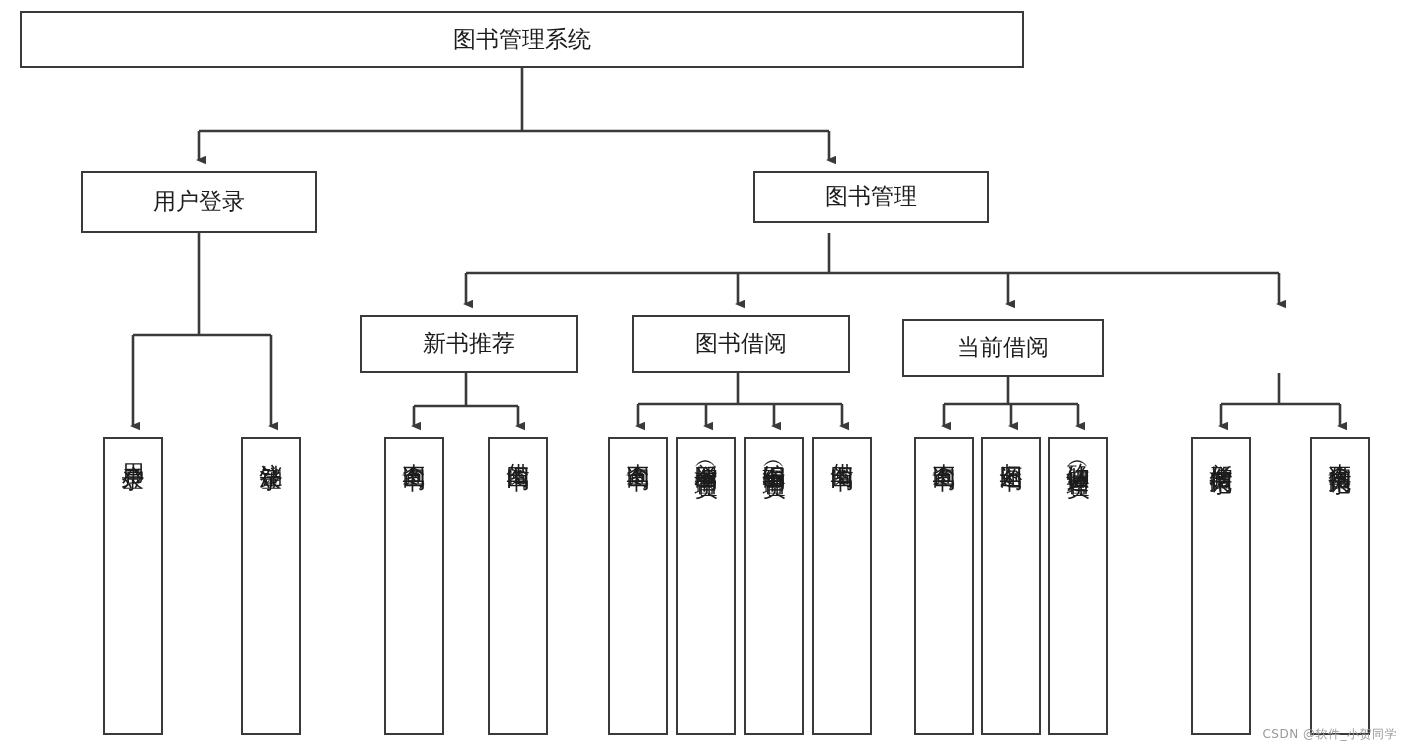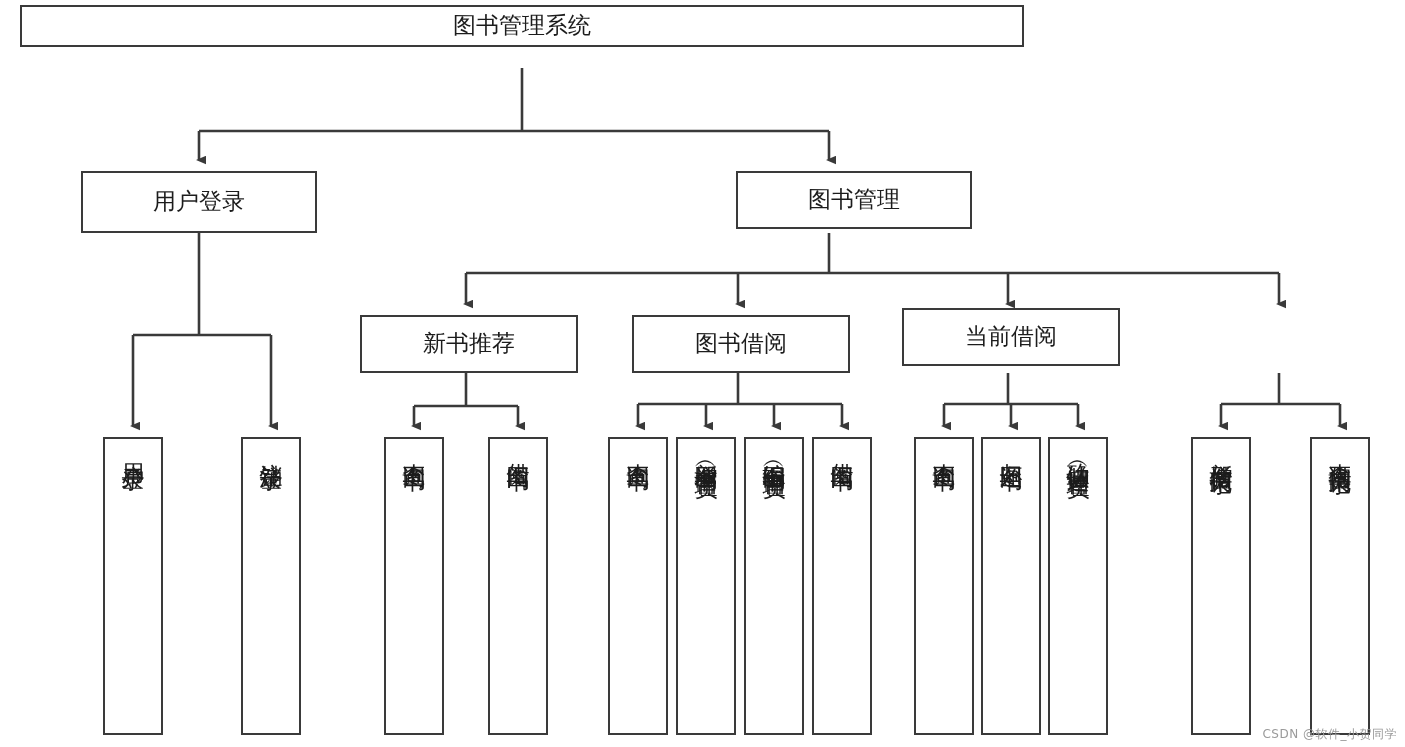--- a/index.html
+++ b/index.html
@@ -118,38 +118,38 @@
       <path d="M1011,404 L1011,426" marker-end="url(#arrow)"></path>
       <path d="M1078,404 L1078,426" marker-end="url(#arrow)"></path>
 
       <path d="M1279,373 L1279,404"></path>
       <path d="M1221,404 L1340,404"></path>
       <path d="M1221,404 L1221,426" marker-end="url(#arrow)"></path>
       <path d="M1340,404 L1340,426" marker-end="url(#arrow)"></path>
     </g>
   </svg>
 
-  <div class="node root horizontal" style="left:20px; top:5px; width:1004px; height:42px;">
+  <div class="node root horizontal" style="left:20px; top:11px; width:1004px; height:57px;">
     <span class="node-label">图书管理系统</span>
   </div>
 
   <div class="node horizontal" style="left:81px; top:171px; width:236px; height:62px;">
     <span class="node-label">用户登录</span>
   </div>
-  <div class="node horizontal" style="left:736px; top:171px; width:236px; height:58px;">
+  <div class="node horizontal" style="left:753px; top:171px; width:236px; height:52px;">
     <span class="node-label">图书管理</span>
   </div>
 
   <div class="node horizontal" style="left:360px; top:315px; width:218px; height:58px;">
     <span class="node-label">新书推荐</span>
   </div>
   <div class="node horizontal" style="left:632px; top:315px; width:218px; height:58px;">
     <span class="node-label">图书借阅</span>
   </div>
-  <div class="node horizontal" style="left:902px; top:308px; width:218px; height:58px;">
+  <div class="node horizontal" style="left:902px; top:319px; width:202px; height:58px;">
     <span class="node-label">当前借阅</span>
   </div>
 
   <div class="node vertical" style="left:103px; top:437px; width:60px; height:298px;">
     <span class="node-label">用户登录</span>
   </div>
   <div class="node vertical" style="left:241px; top:437px; width:60px; height:298px;">
     <span class="node-label">注销登录</span>
   </div>
 

